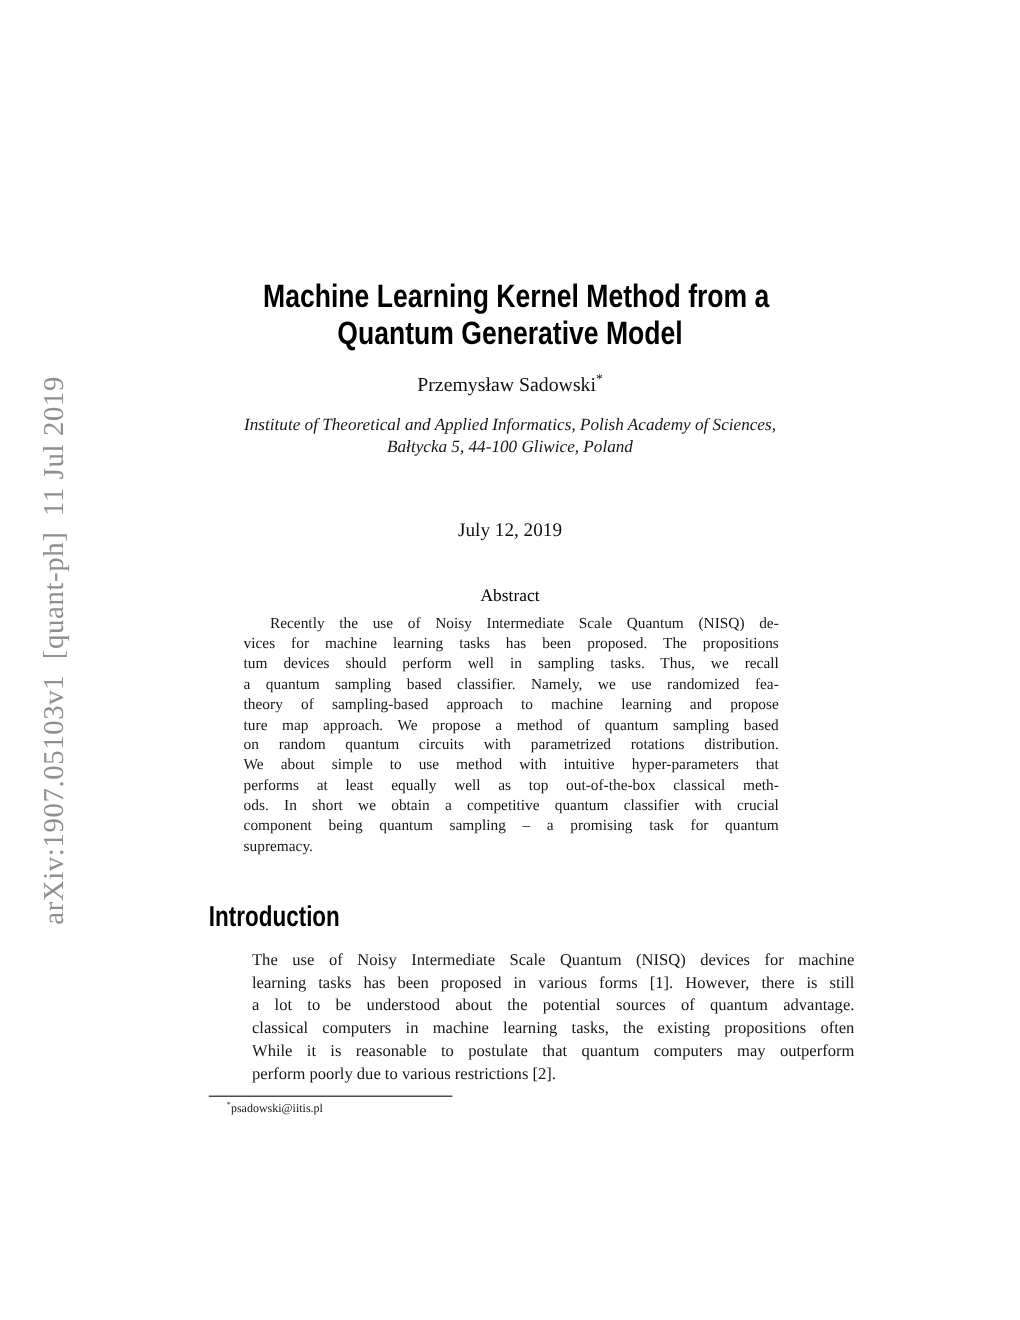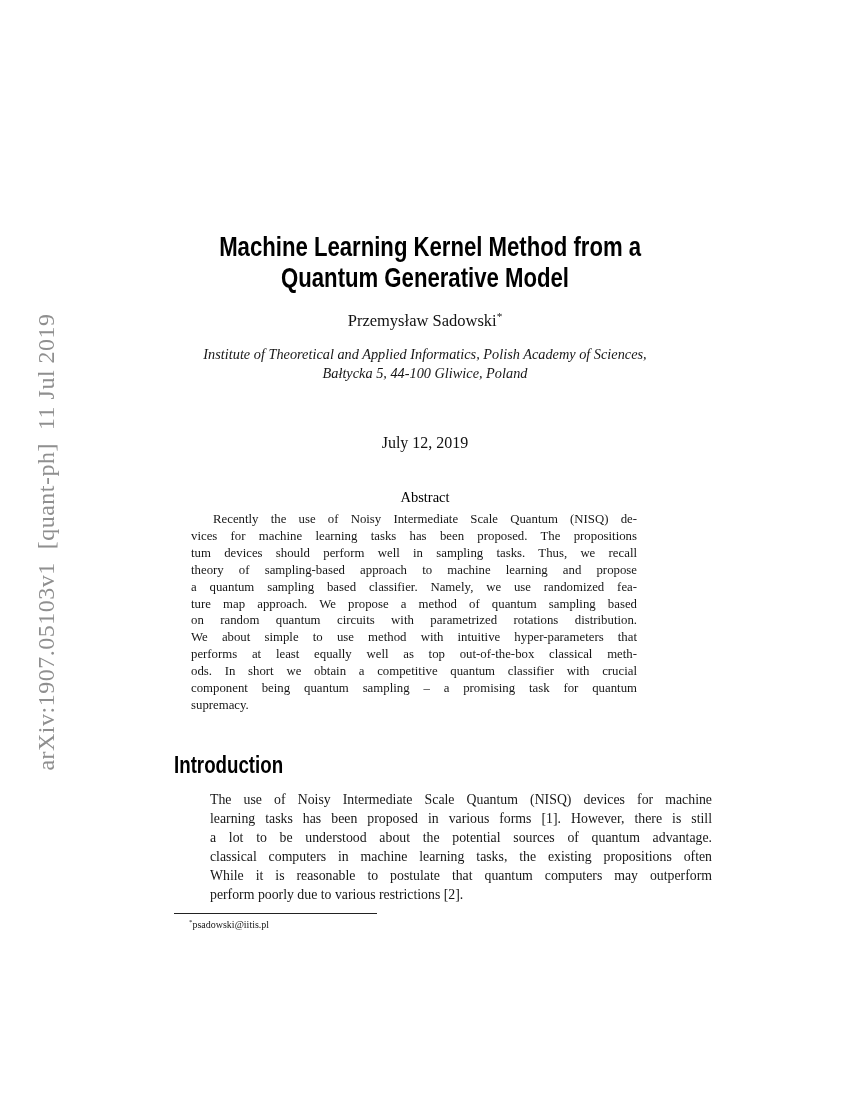--- a/index.html
+++ b/index.html
@@ -68,21 +68,21 @@
   .abs-heading {
     position: absolute;
     left: 174px; top: 489px; width: 502px;
     text-align: center;
     font-weight: normal;
     font-size: 14.5px;
     color: #000;
   }
   .abstract {
     position: absolute;
-    left: 191px; top: 511px; width: 446px;
+    left: 203px; top: 511px; width: 446px;
     font-size: 12.8px;
     line-height: 16.9px;
     color: #161616;
   }
   .abstract .jline:first-child { text-indent: 22px; }
   .intro-heading {
     position: absolute;
     left: 174px; top: 751px;
     font-family: "Liberation Sans", sans-serif;
     font-weight: bold;
@@ -147,22 +147,22 @@
   </div>
 
   <div class="date">July 12, 2019</div>
 
   <div class="abs-heading">Abstract</div>
 
   <div class="abstract">
       <div class="jline">Recently the use of Noisy Intermediate Scale Quantum (NISQ) de-</div>
       <div class="jline">vices for machine learning tasks has been proposed. The propositions</div>
       <div class="jline">tum devices should perform well in sampling tasks. Thus, we recall</div>
+      <div class="jline">a quantum sampling based classifier. Namely, we use randomized fea-</div>
       <div class="jline">theory of sampling-based approach to machine learning and propose</div>
-      <div class="jline">a quantum sampling based classifier. Namely, we use randomized fea-</div>
       <div class="jline">ture map approach. We propose a method of quantum sampling based</div>
       <div class="jline">on random quantum circuits with parametrized rotations distribution.</div>
       <div class="jline">We about simple to use method with intuitive hyper-parameters that</div>
       <div class="jline">performs at least equally well as top out-of-the-box classical meth-</div>
       <div class="jline">ods. In short we obtain a competitive quantum classifier with crucial</div>
       <div class="jline">component being quantum sampling – a promising task for quantum</div>
       <div class="jline jline-last">supremacy.</div>
     </div>
 
   <div class="intro-heading">Introduction</div>

